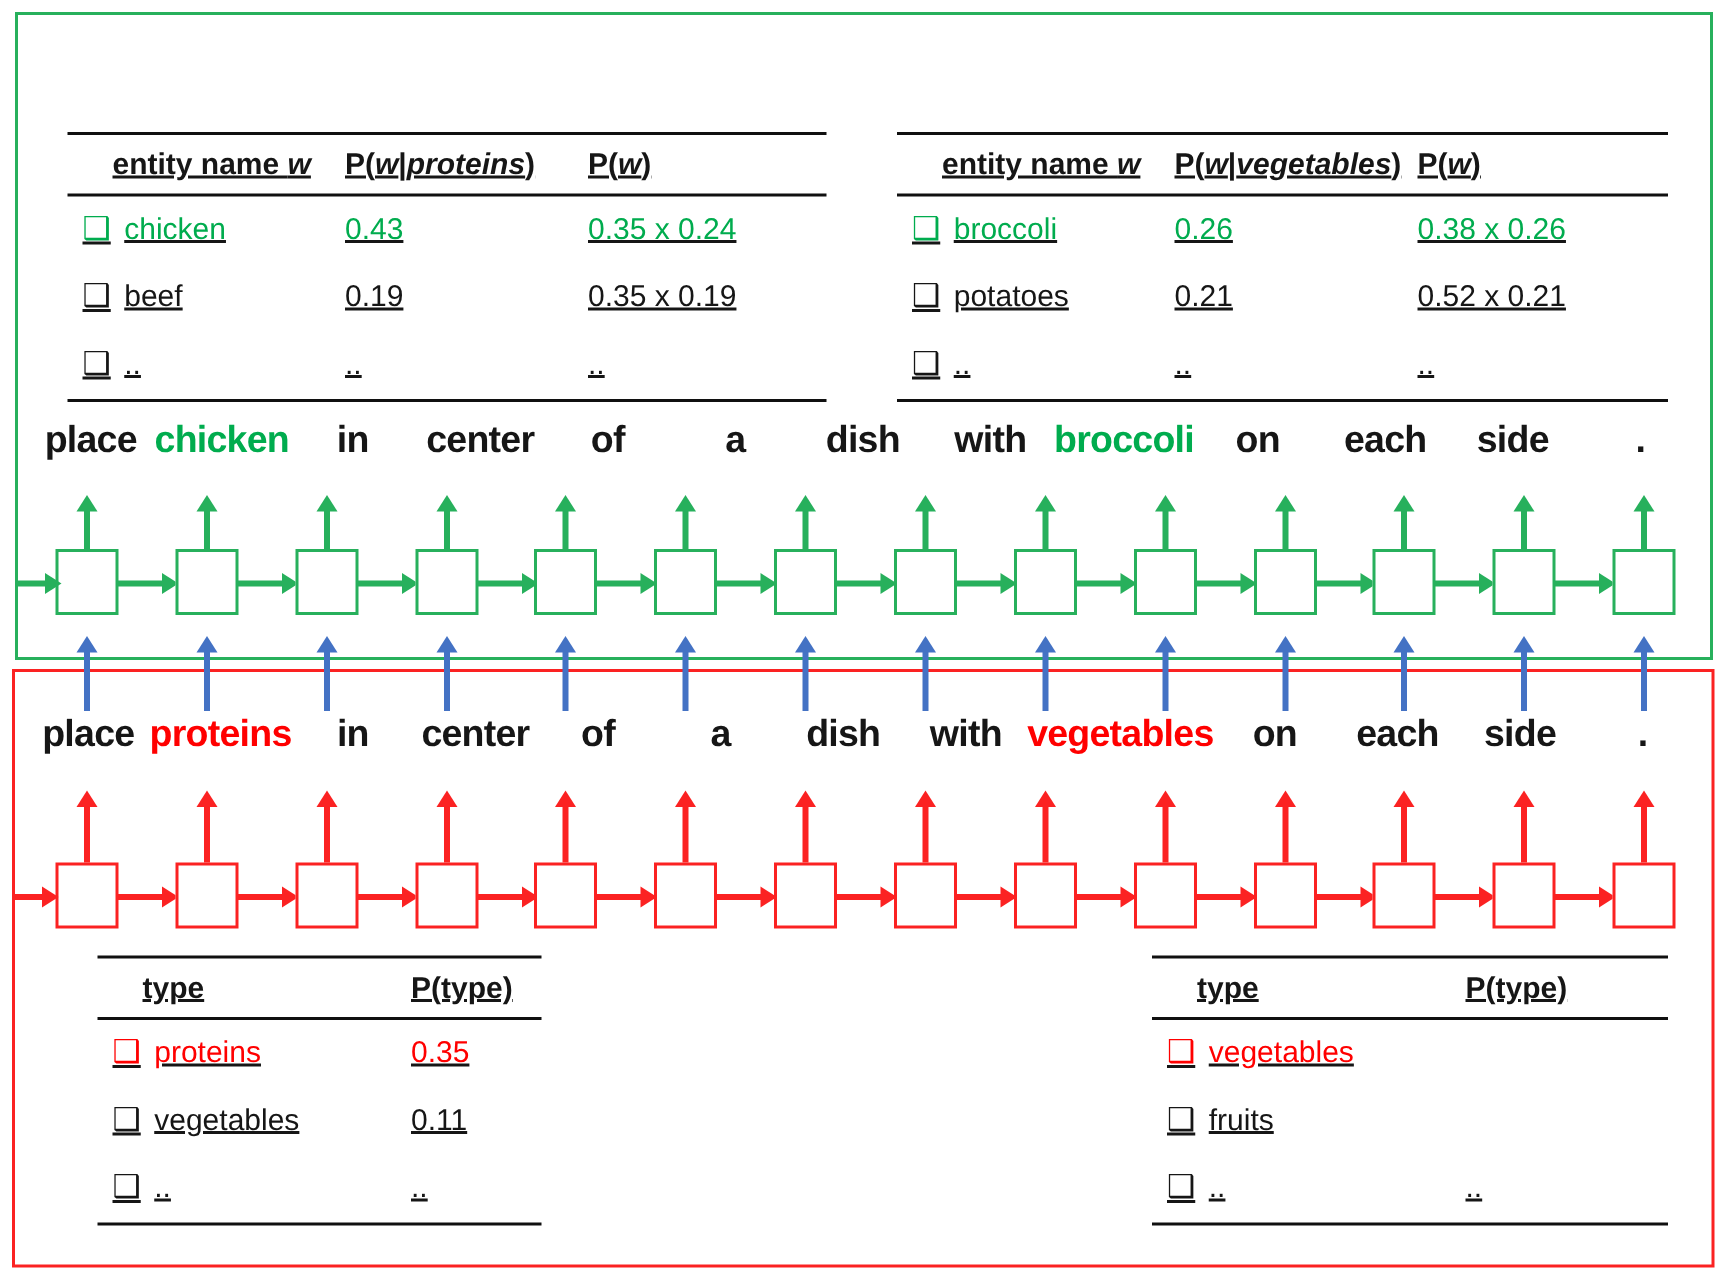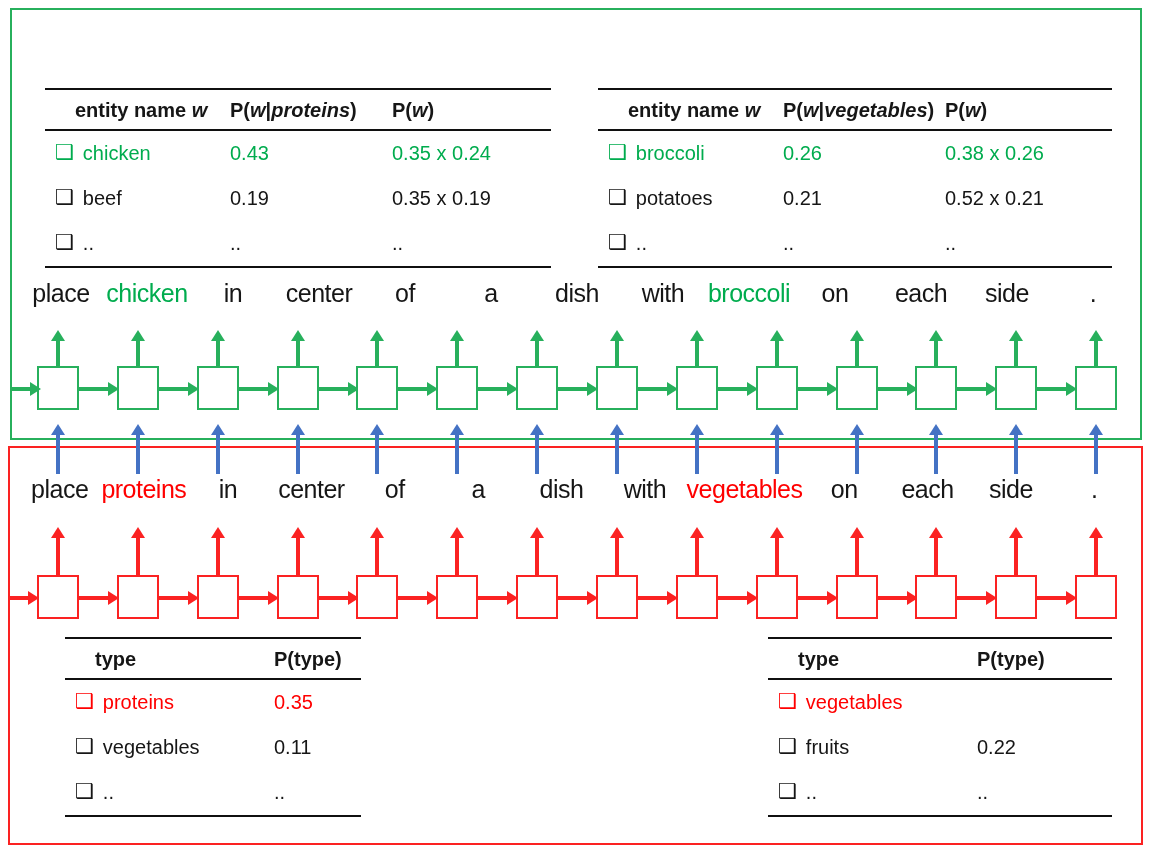--- a/index.html
+++ b/index.html
@@ -11,38 +11,38 @@
   #green-rect { left:10px; top:8px;  width:1128px; height:428px; border:2.5px solid var(--green_line); }
   #red-rect   { left:8px;  top:446px; width:1131px; height:395px; border:2.5px solid var(--red_line); }
 
   
   .model-title { position:absolute; text-align:center; font-size:29px; letter-spacing:-0.5px; font-weight:500; white-space:nowrap; }
   #green-title { left:0; top:22px; width:1154px; color:var(--green); }
   #red-title   { left:360px; top:702px; width:400px; color:var(--red); }
   .model-title i { font-style:italic; }
 
   
-  .etable, .btable { position:absolute; font-size:20px; border-top:2.5px solid #101010; border-bottom:2.5px solid #101010; }
+  .etable, .btable { position:absolute; font-size:20px; border-top:2.5px solid #101010; border-bottom:2.5px solid #101010;text-decoration:underline; }
   .tgrid  { display:grid; grid-template-columns:185px 162px 1fr; align-items:center; }
   .tbgrid { display:grid; grid-template-columns:165px 1fr; align-items:center;gap:44px; }
   .ehead, .bhead { font-weight:bold; padding:9px 0 7px 0; border-bottom:2.5px solid #101010; }
   .ehead .first, .bhead .first { padding-left:30px; }
   .ehead i, .bhead i { font-style:italic; }
   .erow, .brow { padding:11px 0; }
   .ncell { display:flex; align-items:center; padding-left:10px; }
   .cb { font-family:"DejaVu Sans", sans-serif; font-size:21px; line-height:1; margin-right:9px; position:relative; top:-1px; }
   #t-topleft  { left:45px;  top:88px; width:506px; }
   #t-topright { left:598px; top:88px; width:514px; }
   #t-botleft  { left:65px;  top:637px; width:296px; }
   #t-botright { left:768px; top:637px; width:344px; }
   #t-topleft .hl, #t-topright .hl { color:var(--green); }
   #t-botleft .hl, #t-botright .hl { color:var(--red); }
 
   
-  .words-row { position:absolute; left:18px; width:1118px; display:flex; font-size:25px; letter-spacing:-0.5px; font-weight:400; }
+  .words-row { position:absolute; left:18px; width:1118px; display:flex; font-size:25px; letter-spacing:-0.5px; font-weight:700; }
   .wslot { flex:1; text-align:center; white-space:nowrap; }
   #green-words { top:279px; }
   #red-words   { top:475px; }
   #green-words .hl { color:var(--green); }
   #red-words .hl   { color:var(--red); }
 
   
   .cells-row { position:absolute; left:18px; width:1118px; display:flex; z-index:3; }
   #green-cells { top:330px; height:82px; }
   #blue-row    { top:424px; height:50px; }
@@ -497,21 +497,20 @@
             <span class="cb">❑</span>
             <span>vegetables</span>
           </div>
         </div>
 
         <div class="brow tbgrid">
           <div class="ncell">
             <span class="cb">❑</span>
             <span>fruits</span>
           </div>
-          <div>0.22</div>
         </div>
 
         <div class="brow tbgrid">
           <div class="ncell">
             <span class="cb">❑</span>
             <span>..</span>
           </div>
           <div>..</div>
         </div>
       </div>

